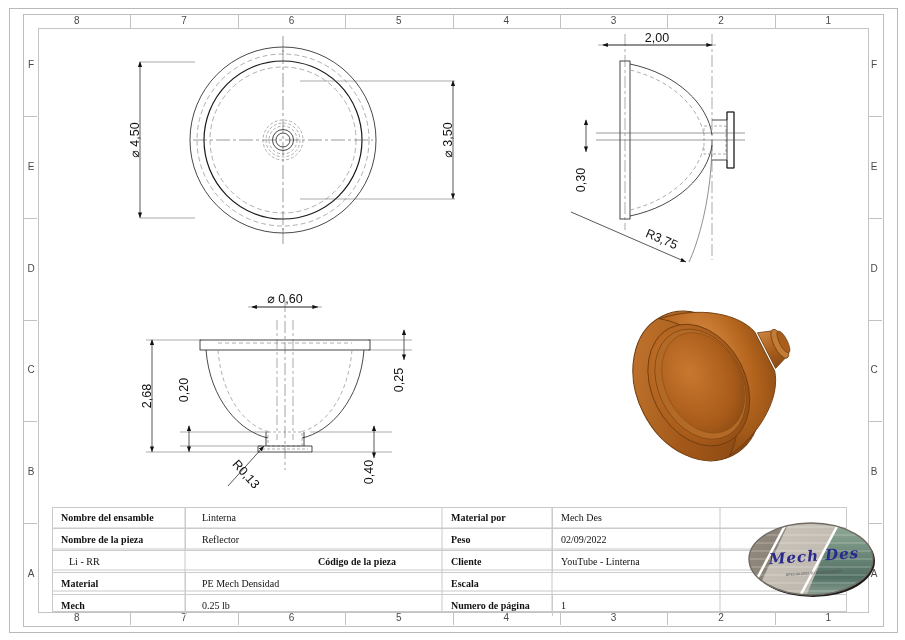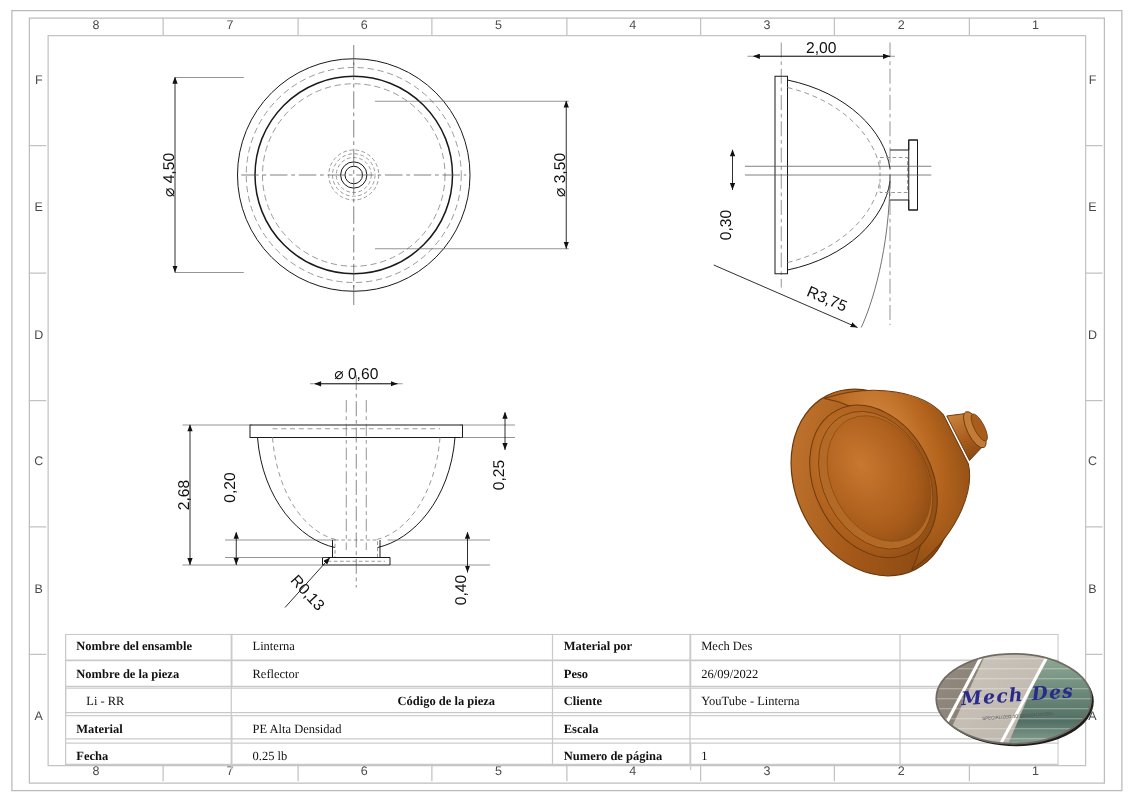--- a/index.html
+++ b/index.html
@@ -300,41 +300,41 @@
       <div class="tcell val c2">Linterna</div>
       <div class="tcell lab c3">Material por</div>
       <div class="tcell val c4">Mech Des</div>
       <div class="tcell c5"></div>
     </div>
 
     <div class="trow">
       <div class="tcell lab c1">Nombre de la pieza</div>
       <div class="tcell val c2">Reflector</div>
       <div class="tcell lab c3">Peso</div>
-      <div class="tcell val c4">26/09/2022</div>
+      <div class="tcell val c4">02/09/2022</div>
       <div class="tcell c5"></div>
     </div>
 
     <div class="trow">
       <div class="tcell val c2">Li - RR</div>
       <div class="tcell lab c1">Código de la pieza</div>
       <div class="tcell lab c3">Cliente</div>
       <div class="tcell val c4">YouTube - Linterna</div>
       <div class="tcell c5"></div>
     </div>
 
     <div class="trow">
       <div class="tcell lab c1">Material</div>
-      <div class="tcell val c2">PE Alta Densidad</div>
+      <div class="tcell val c2">PE Mech Densidad</div>
       <div class="tcell lab c3">Escala</div>
       <div class="tcell c5"></div>
     </div>
 
     <div class="trow">
-      <div class="tcell lab c1">Fecha</div>
+      <div class="tcell lab c1">Mech</div>
       <div class="tcell val c2">0.25 lb</div>
       <div class="tcell lab c3">Numero de página</div>
       <div class="tcell val c4">1</div>
       <div class="tcell c5"></div>
     </div>
   </div>
 
   <svg style="position:absolute;left:52px;top:507px;width:795px;height:105px;">
     <g stroke="#c9c9c9" stroke-width="1" fill="none">
       <rect x="0.5" y="0.5" width="794" height="104"></rect>

